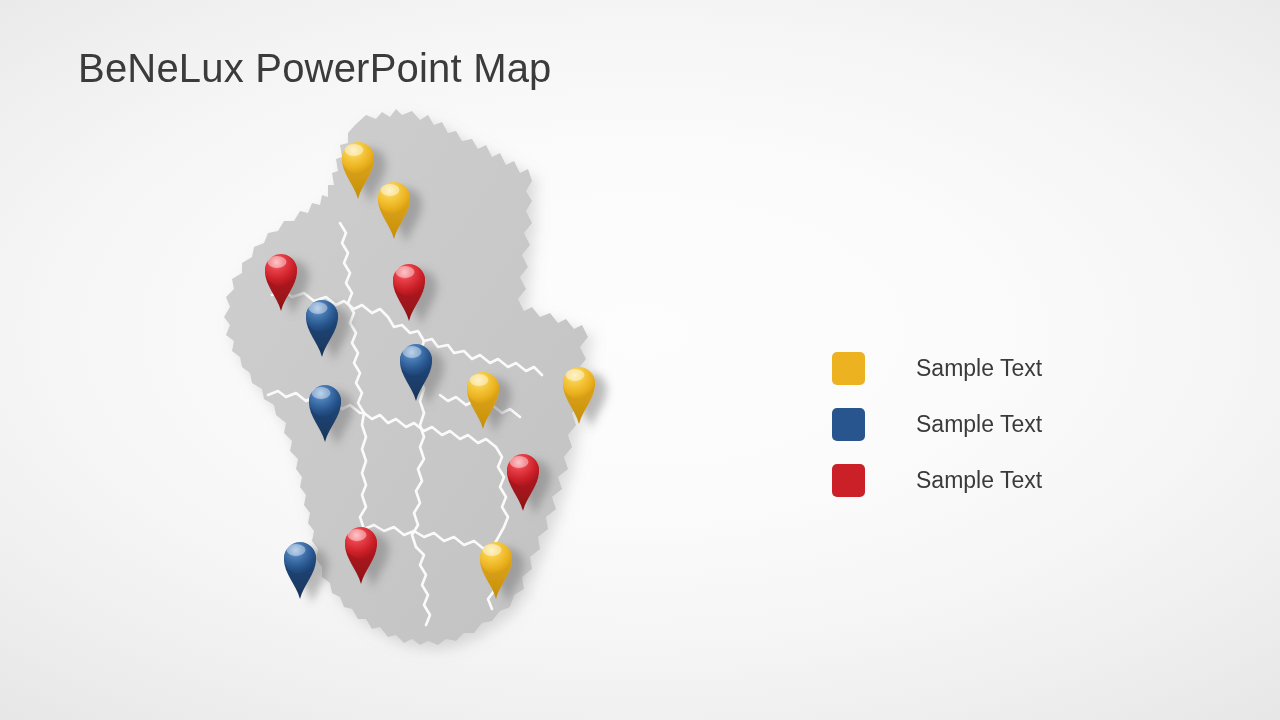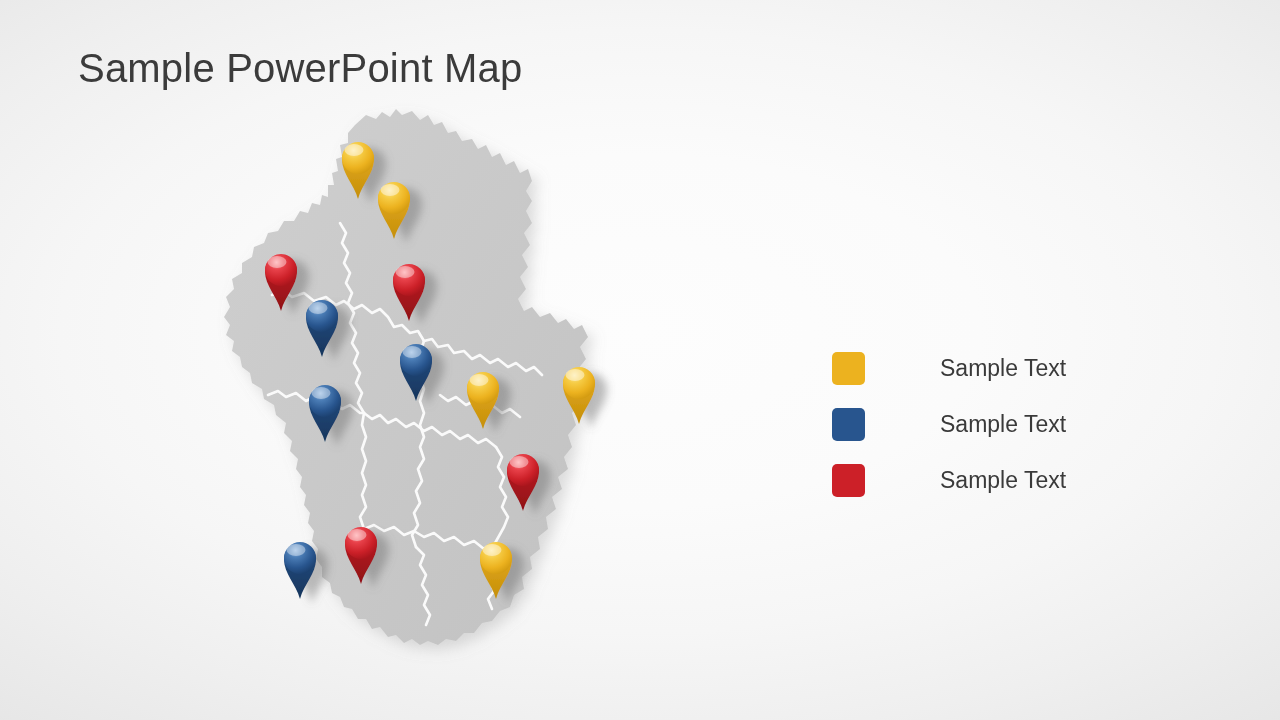--- a/index.html
+++ b/index.html
@@ -80,33 +80,33 @@
     align-items: center;
     height: 56px;
   }
   .legend-swatch {
     width: 33px;
     height: 33px;
     border-radius: 5px;
     flex: 0 0 auto;
   }
   .legend-label {
-    margin-left: 75px;
+    margin-left: 51px;
     font-size: 23px;
     line-height: 27px;
     color: #3a3a3a;
     white-space: nowrap;
   }
 </style>
 </head>
 <body>
 
 <div id="slide">
 
-  <div id="title">Sample PowerPoint Map</div>
+  <div id="title">BeNeLux PowerPoint Map</div>
 
   <div id="map-area">
 
     <svg id="map-svg" viewBox="0 0 560 600">
       <defs>
         <filter id="mapShadow" x="-20%" y="-20%" width="160%" height="160%">
           <feDropShadow dx="6" dy="6" stdDeviation="7" flood-color="#8e8e8e" flood-opacity="0.30"></feDropShadow>
         </filter>
         <linearGradient id="mapFill" x1="0" y1="0" x2="1" y2="1">
           <stop offset="0%" stop-color="#cfcfcf"></stop>

